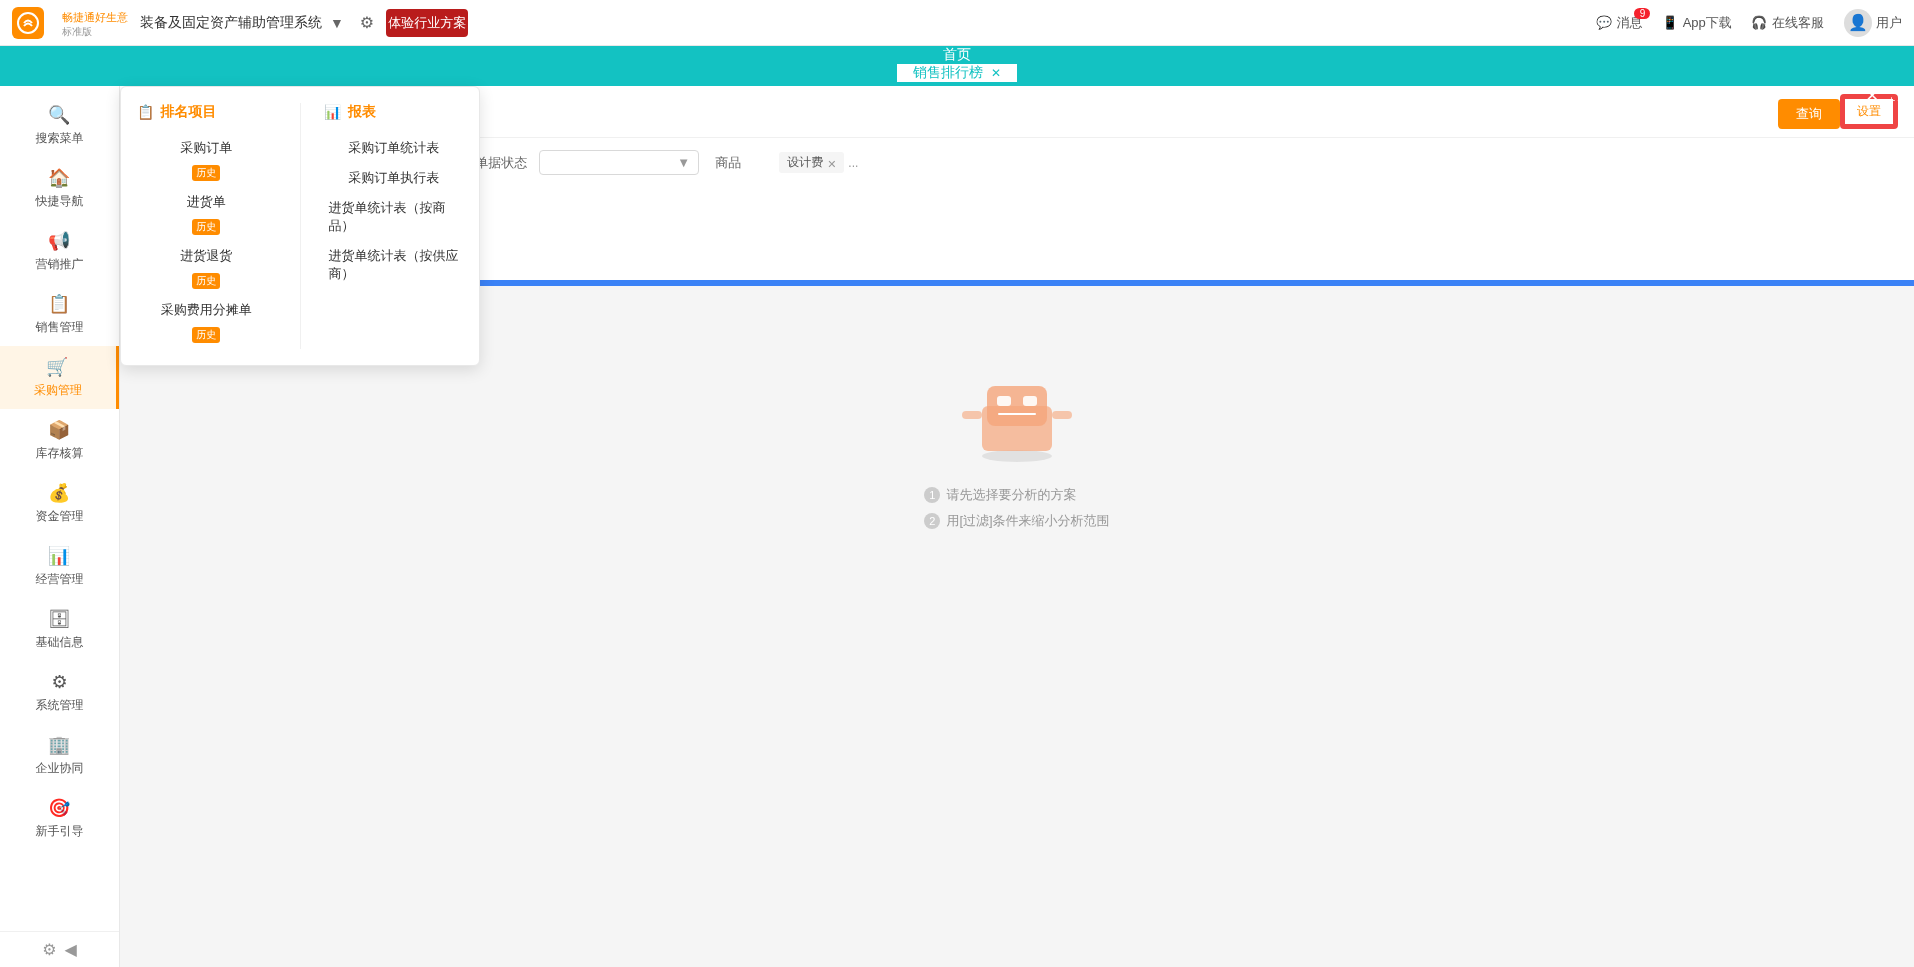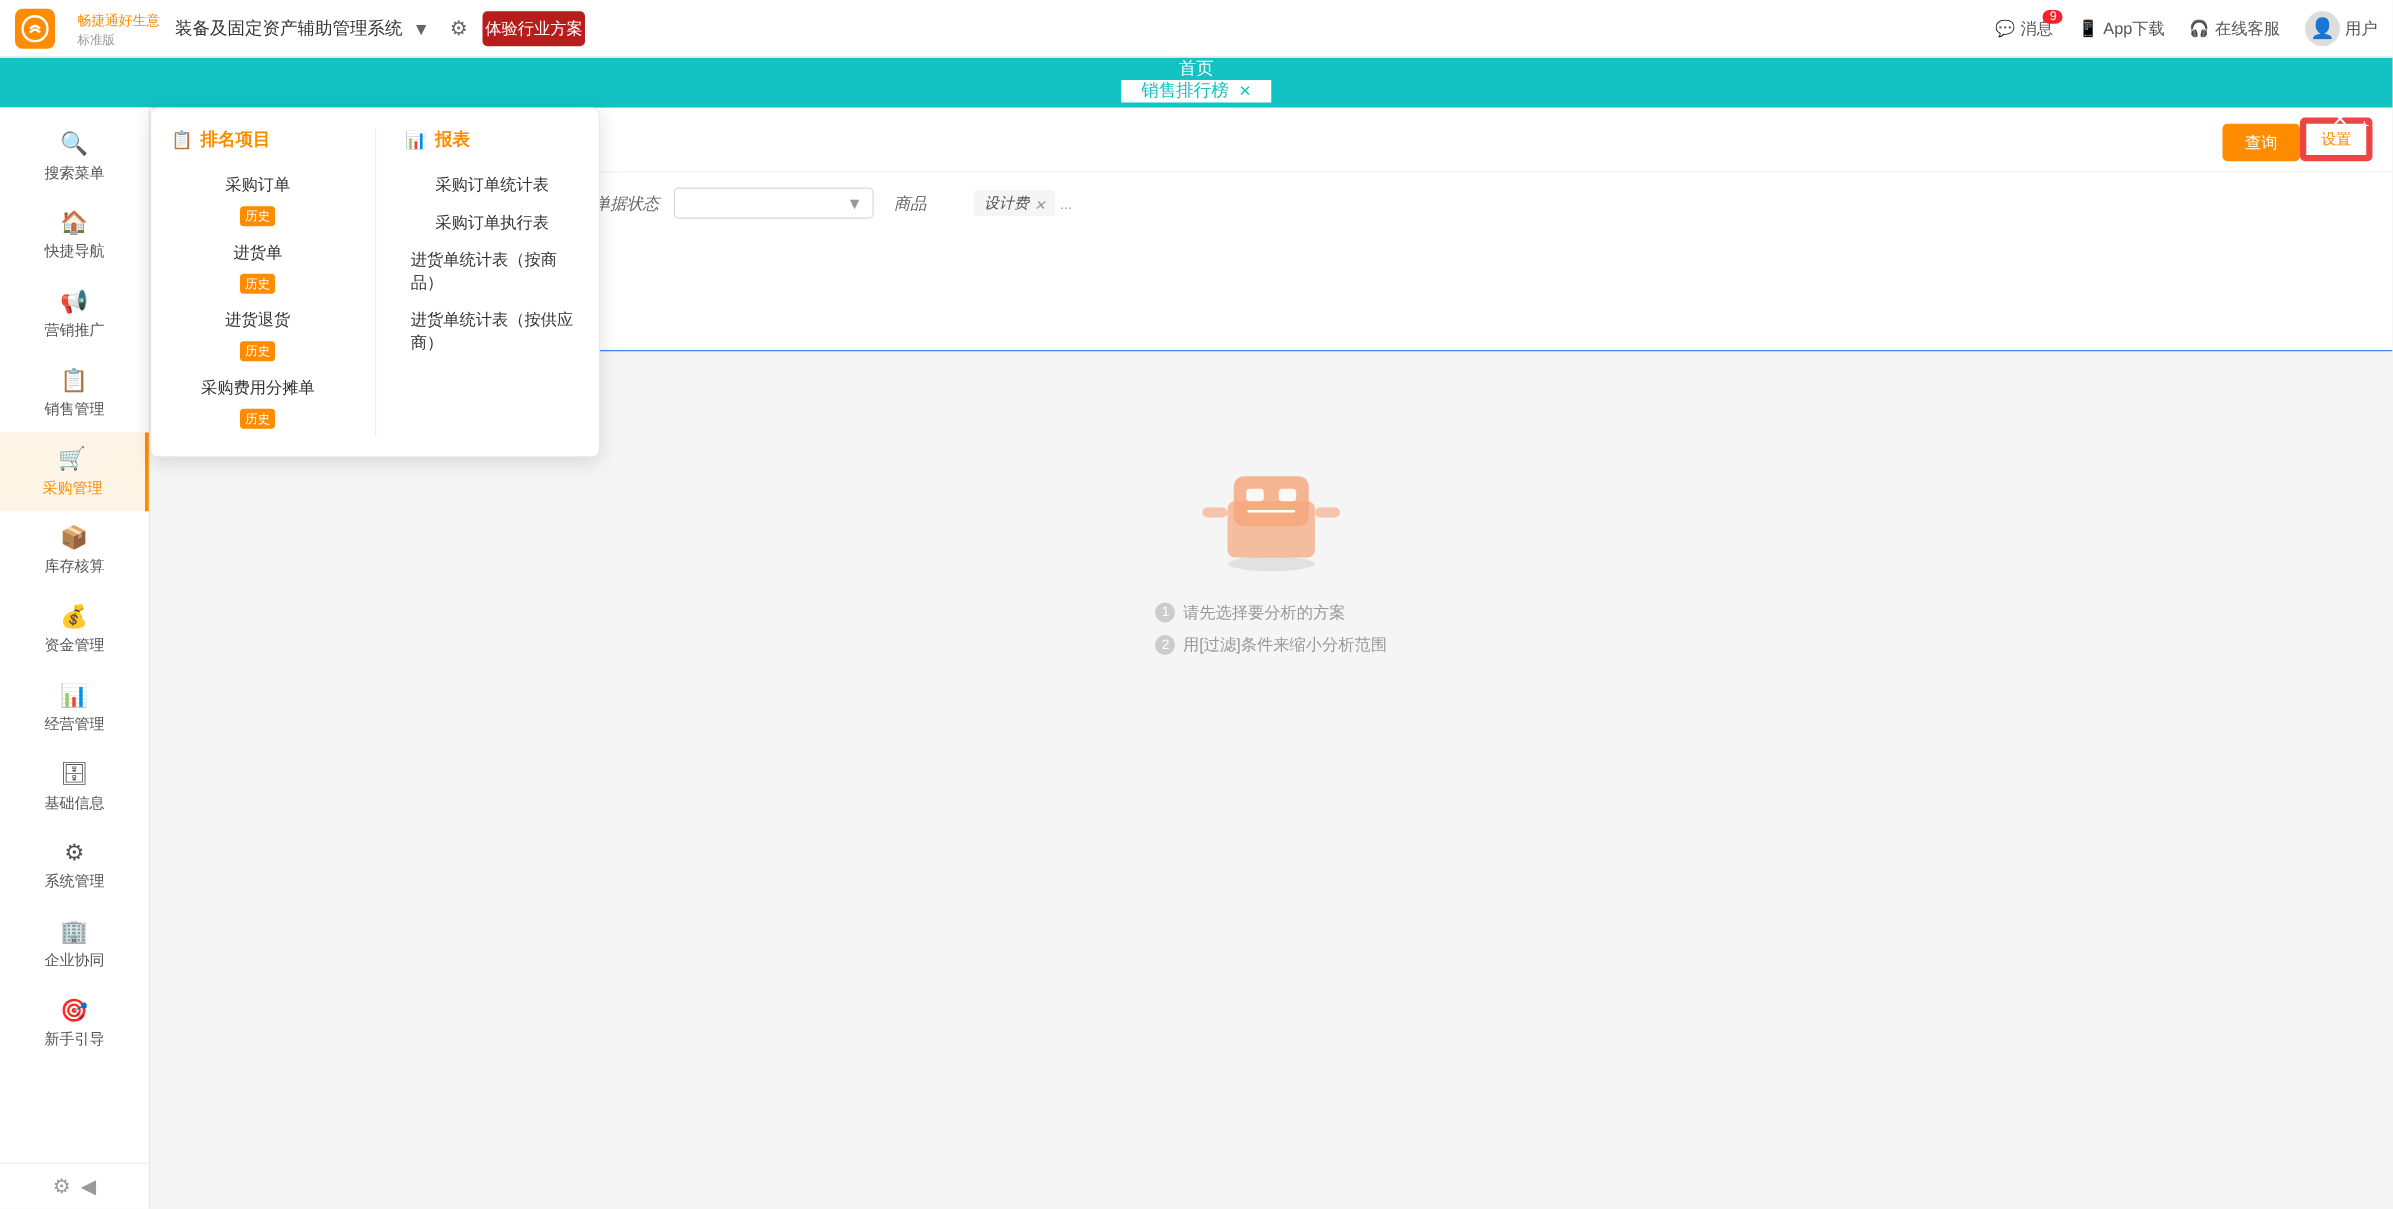--- a/index.html
+++ b/index.html
@@ -253,22 +253,21 @@
       padding: 4px 12px;
       border-radius: 4px;
       cursor: pointer;
       font-size: 12px;
     }
 
     
     .filter-area {
       background: #fff;
       padding: 12px 16px;
-      border-bottom: 1px solid #3b82f6;
-      font-style: italic;
+      border-bottom: 6px solid #3b82f6;
     }
     .filter-row {
       display: flex;
       align-items: center;
       gap: 16px;
       margin-bottom: 10px;
       flex-wrap: wrap;
     }
     .filter-item {
       display: flex;

